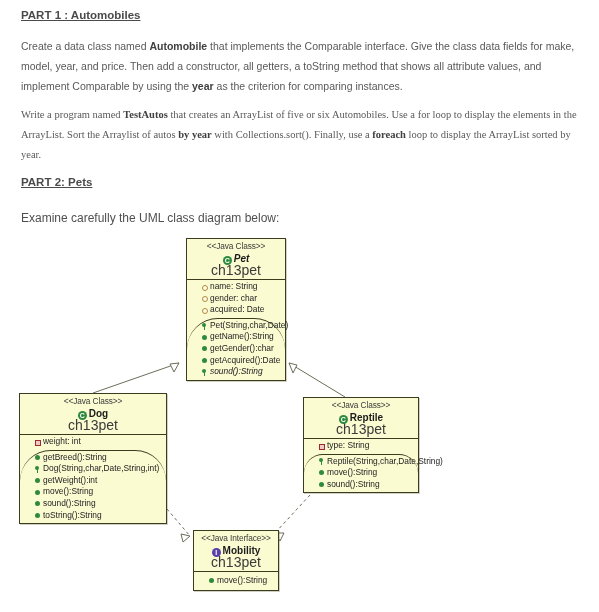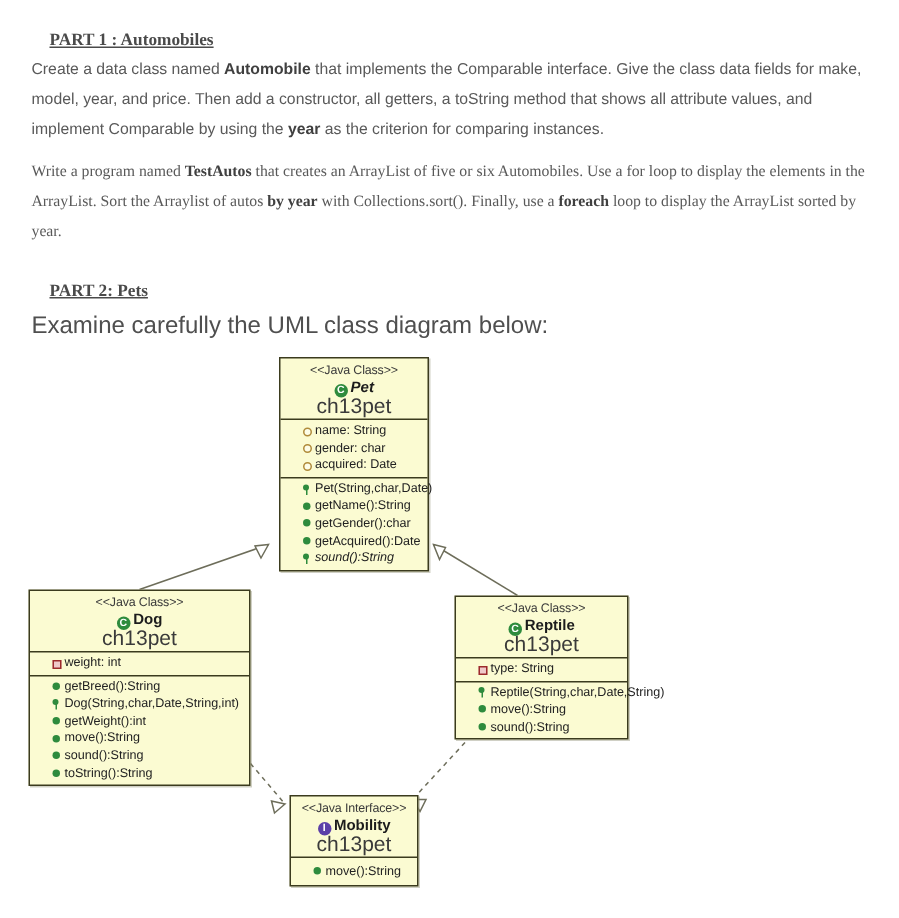--- a/index.html
+++ b/index.html
@@ -19,33 +19,32 @@
   .doc {
     position: absolute;
     left: 0; top: 0;
     width: 599px;
   }
   .section-title {
     font-size: 11.5px;
     font-weight: bold;
     color: #4a4a4a;
     text-decoration: underline;
-    margin: 12px;
+    margin: 0;
     padding: 0;
-    font-family: Liberation Serif, serif;
   }
   .para {
     font-size: 10.5px;
     line-height: 20px;
     color: #595959;
     margin: 0;
   }
   .para b { font-weight: bold; color: #404040; }
   .lead {
-    font-size: 16px;
+    font-size: 12px;
     color: #4f4f4f;
     line-height: 18px;
   }
 
   #title1 { position: absolute; left: 21px; top: 9px; }
   #p1     { position: absolute; left: 21px; top: 36px; width: 560px; }
   #p2     { position: absolute; left: 21px; top: 105px; width: 560px; font-family: Liberation Serif, serif; }
   #title2 { position: absolute; left: 21px; top: 176px; }
   #lead2  { position: absolute; left: 21px; top: 209px; }
 
@@ -90,21 +89,21 @@
   }
   .cname.ital { font-style: italic; }
   .pkg {
     font-size: 14px;
     color: #3a3a3a;
     line-height: 11px;
   }
   .compartment {
     padding: 1px 0 2px 0;
   }
-  .compartment + .compartment { border-top: 1px solid #3b3b1e; }
+  .compartment + .compartment { border-top: 1px solid #3b3b1e; border-radius: 31px; }
   .mem {
     font-size: 8.4px;
     color: #222;
     line-height: 11.6px;
     white-space: nowrap;
     padding-left: 14px;
     display: flex;
     align-items: center;
   }
   .mem.ital .txt { font-style: italic; }

